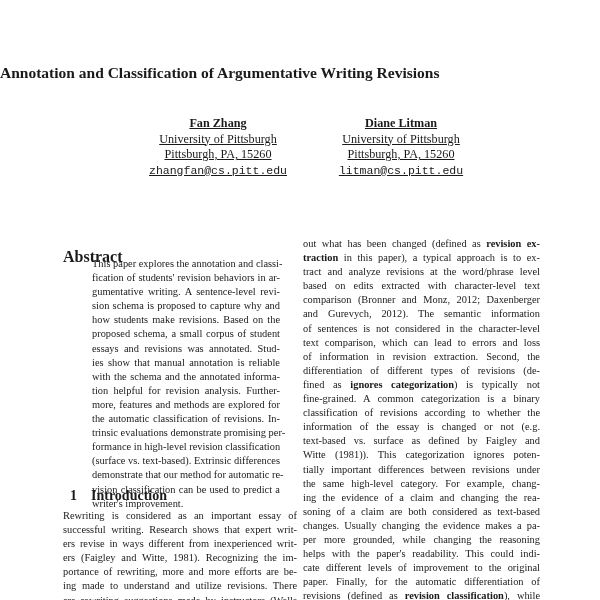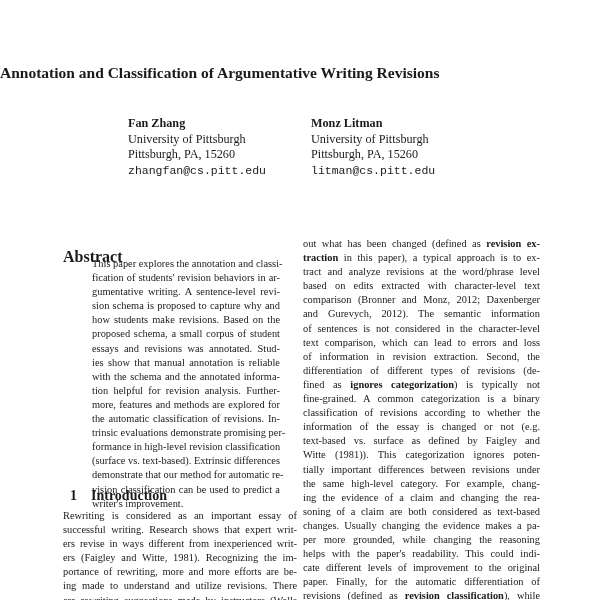--- a/index.html
+++ b/index.html
@@ -1,18 +1,18 @@
 <!DOCTYPE html>
 <html><head>
 <meta charset="utf-8">
 <style>
   html, body { margin:0; padding:0; background:#ffffff; }
   body { width:600px; height:600px; overflow:hidden; position:relative; font-family:"Liberation Serif", "DejaVu Serif", serif; color:#1a1a1a; }
   .title { position:absolute; top:64px; left:0; width:600px; text-align:left; font-weight:bold; font-size:15.5px; }
-  .author { position:absolute; top:116px; width:180px; font-size:12.2px; line-height:15.5px; }
+  .author { position:absolute; top:116px; width:180px; text-align:center; font-size:12.2px; line-height:15.5px;text-decoration:underline; }
   .author .name { font-weight:bold; }
   .author .email { font-family:"Liberation Mono", "DejaVu Sans Mono", monospace; font-size:11.5px; }
   .a1 { left:128px; }
   .a2 { left:311px; }
   .col { position:absolute; font-size:10.4px; line-height:14.1px; text-align:justify; }
   .col .ln { display:block; white-space:nowrap; text-align:justify; text-align-last:justify; height:14.1px; }
   .col .ln.last { text-align-last:left; }
   .abstract-head { position:absolute; top:236px; left:63px; width:234px; text-align:left; font-weight:bold; font-size:16px;margin-top:12px; }
   .abstract { top:257px; left:92px; width:188px; }
   .intro-head { position:absolute; top:488px; left:70px; font-weight:bold; font-size:14px; }
@@ -27,21 +27,21 @@
 <div>
   <div class="title">Annotation and Classification of Argumentative Writing Revisions</div>
 
   <div class="author a1">
     <div class="name">Fan Zhang</div>
     <div>University of Pittsburgh</div>
     <div>Pittsburgh, PA, 15260</div>
     <div class="email">zhangfan@cs.pitt.edu</div>
   </div>
   <div class="author a2">
-    <div class="name">Monz Litman</div>
+    <div class="name">Diane Litman</div>
     <div>University of Pittsburgh</div>
     <div>Pittsburgh, PA, 15260</div>
     <div class="email">litman@cs.pitt.edu</div>
   </div>
 
   <div class="abstract-head">Abstract</div>
   <div class="col abstract" id="abstract">
       <span class="ln">This paper explores the annotation and classi-</span>
       <span class="ln">fication of students' revision behaviors in ar-</span>
       <span class="ln">gumentative writing.  A sentence-level revi-</span>

